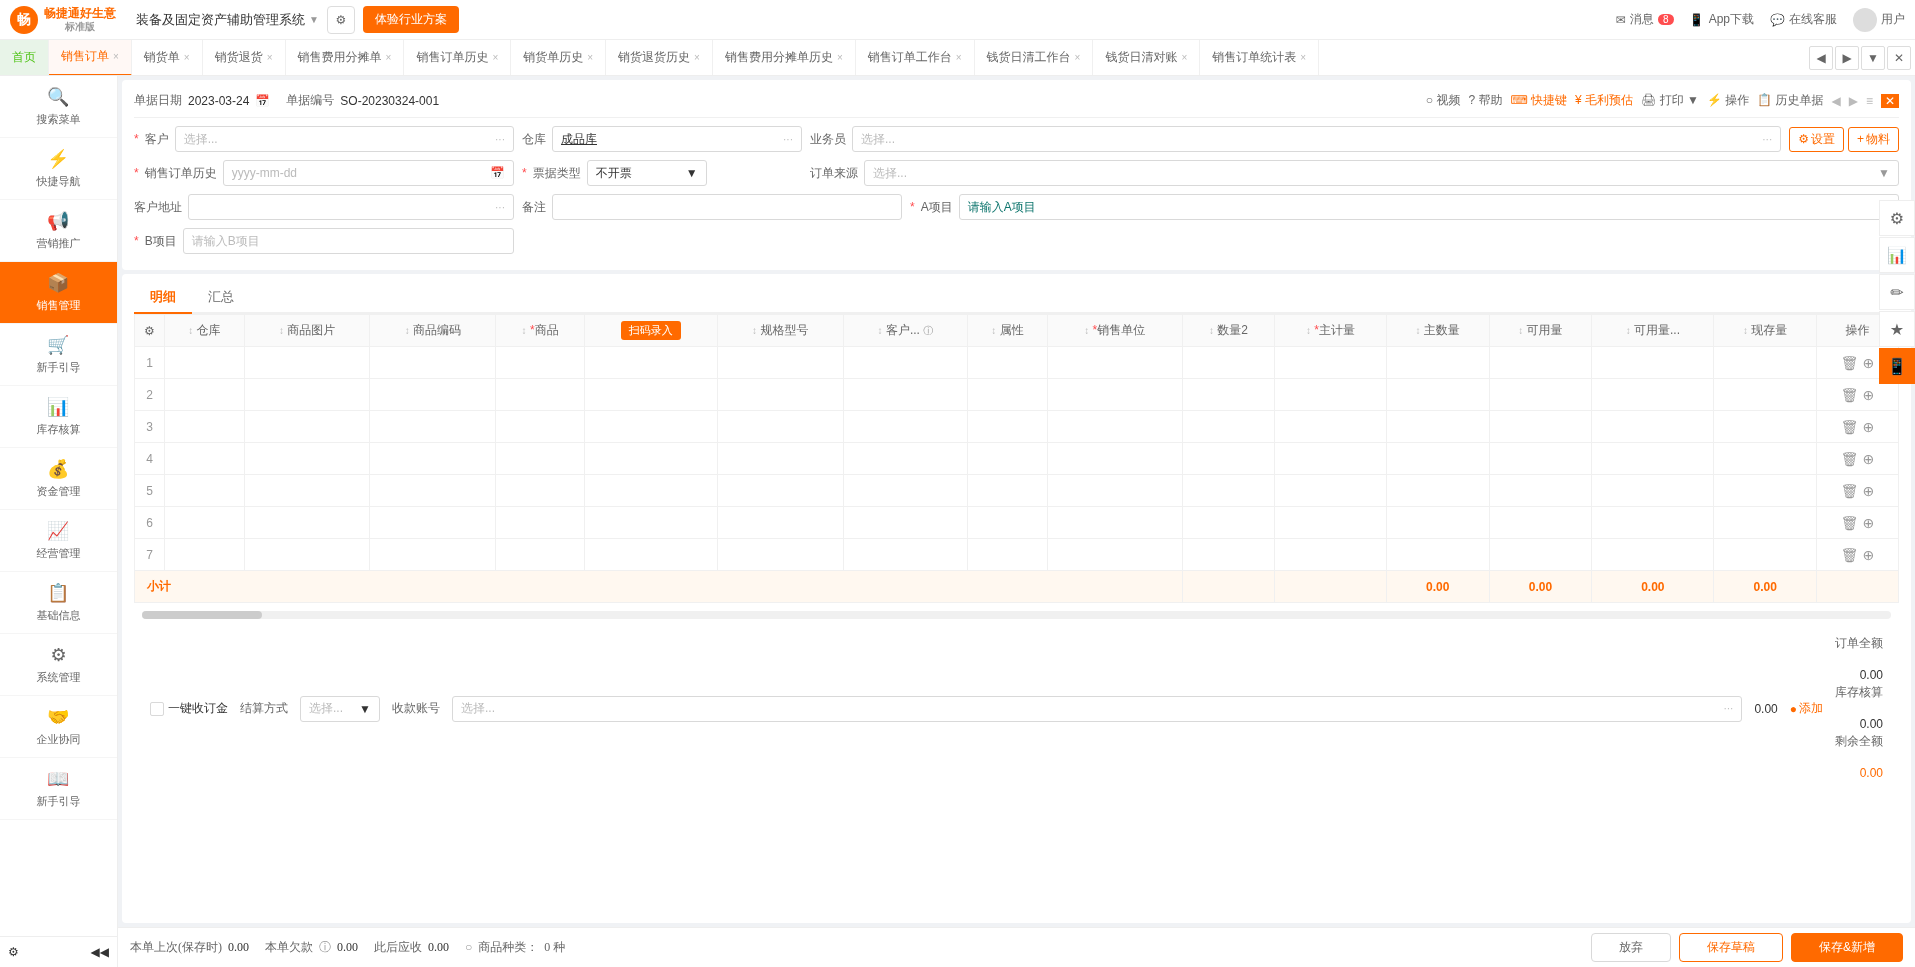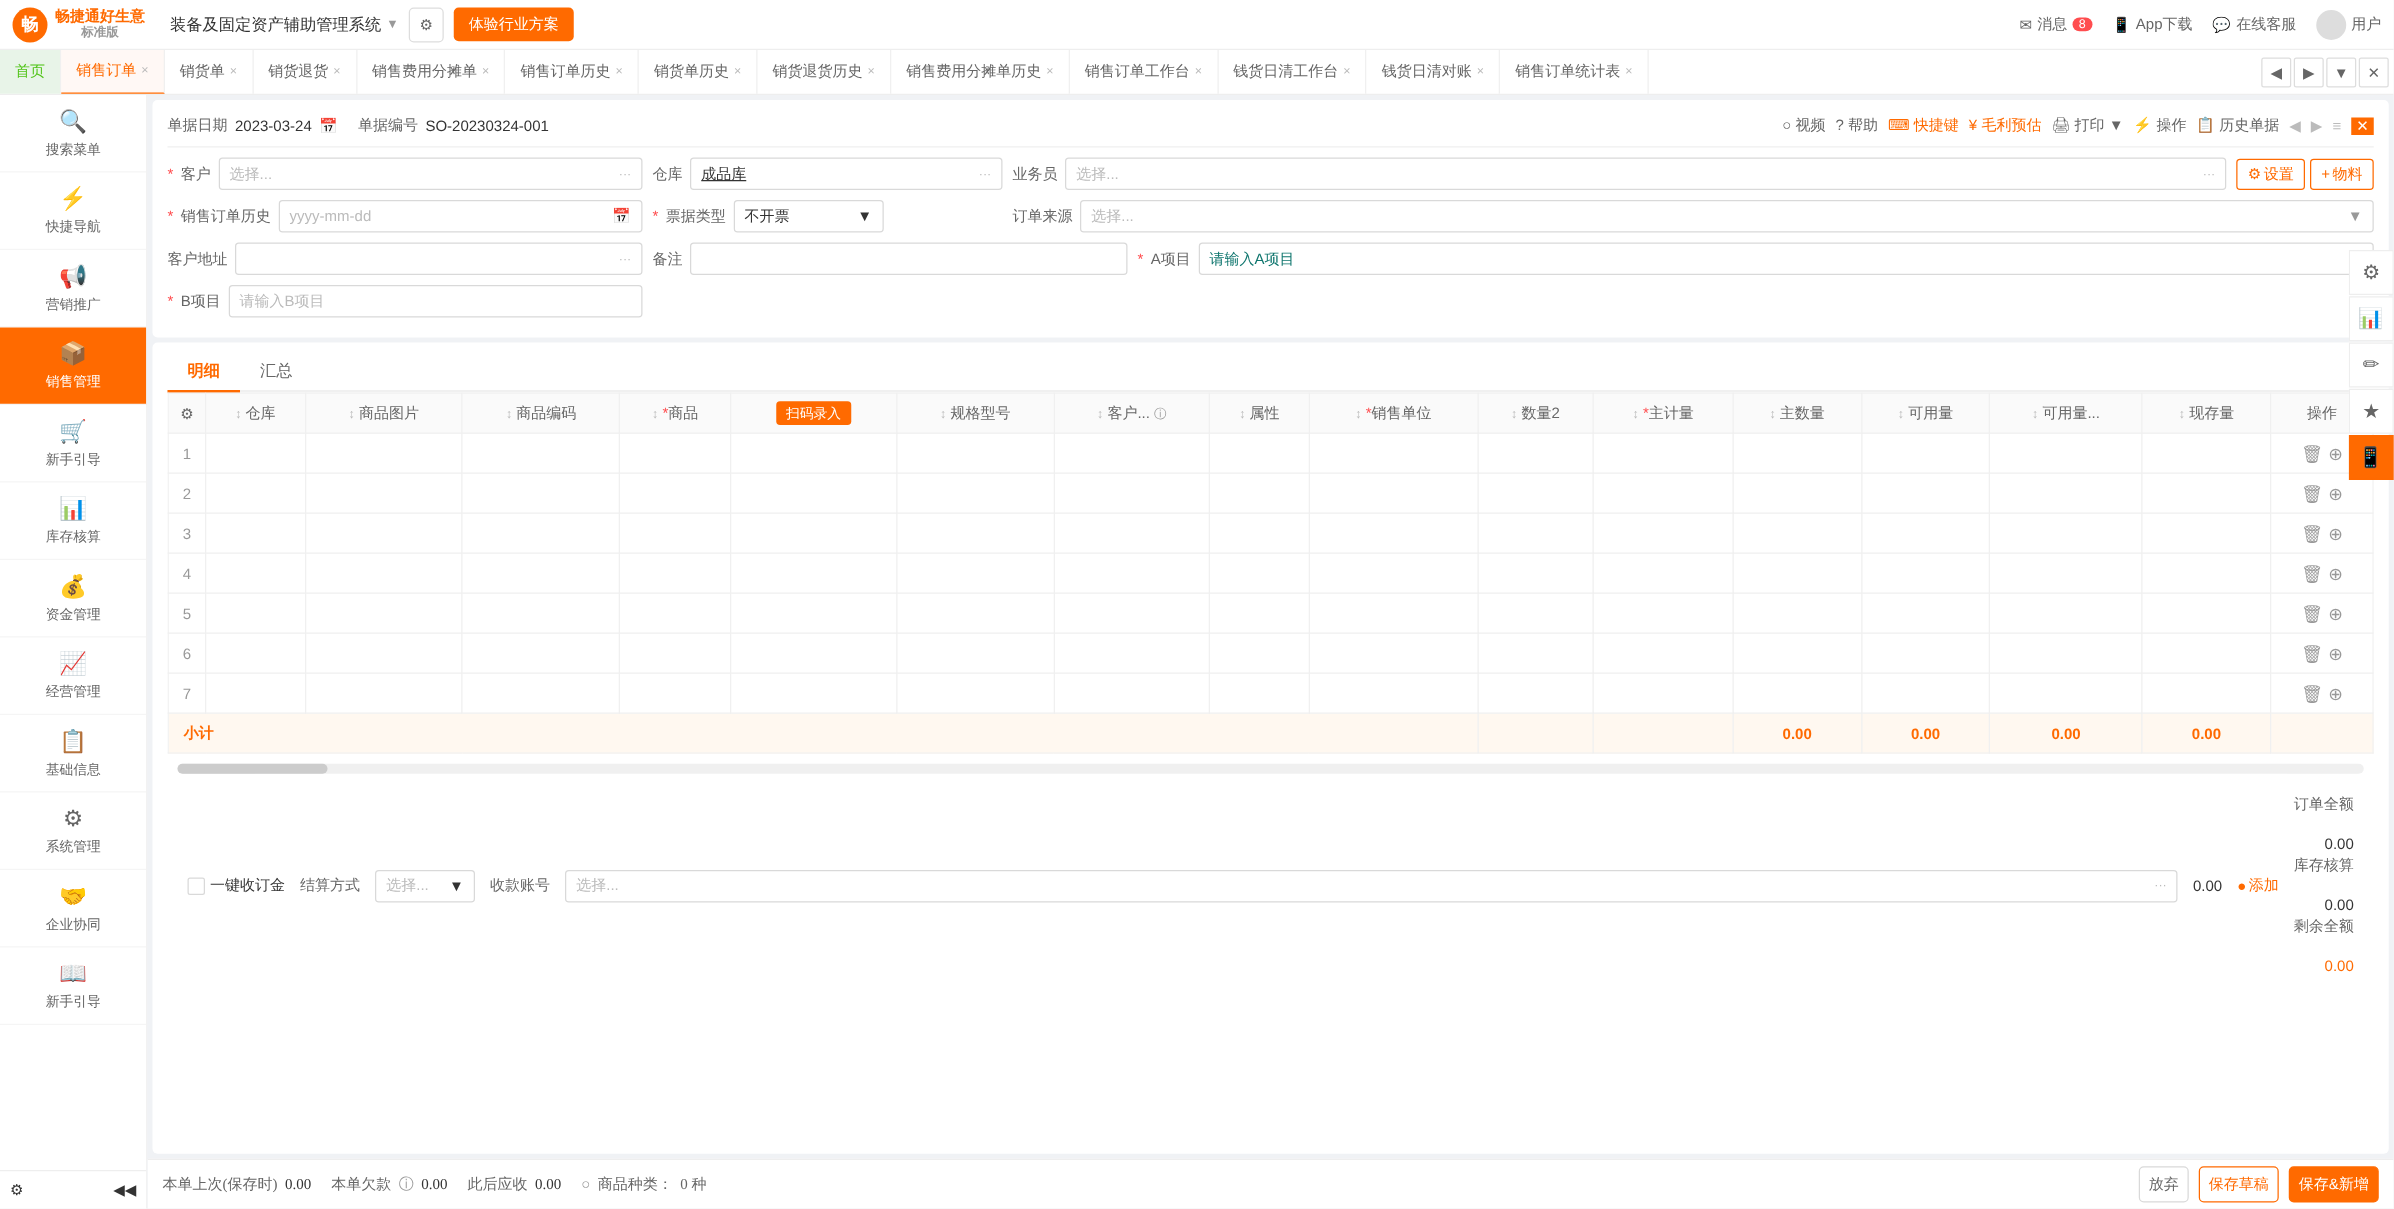--- a/index.html
+++ b/index.html
@@ -98,21 +98,21 @@
     .order-summary { margin-left: auto; text-align: right; }
     .order-summary-row { display: flex; justify-content: space-between; gap: 16px; font-size: 12px; color: #666; margin-bottom: 2px; flex-direction: column; }
     .order-summary-value { color: #333; }
     .order-summary-value.orange { color: #ff6a00; }
 
     
     .footer-bar { display: flex; align-items: center; background: #fff; border-top: 1px solid #eee; padding: 6px 12px; gap: 16px; height: 40px; }
     .footer-info { display: flex; align-items: center; gap: 6px; font-size: 12px; color: #666; font-family: Liberation Serif, serif; }
     .footer-value { color: #333; }
     .footer-actions { margin-left: auto; display: flex; align-items: center; gap: 8px; }
-    .footer-btn { padding: 5px 7px; border-radius: 4px; cursor: pointer; font-size: 12px; }
+    .footer-btn { padding: 5px 27px; border-radius: 4px; cursor: pointer; font-size: 12px; }
     .btn-default { background: #fff; border: 1px solid #d9d9d9; color: #666; }
     .btn-primary-outline { background: #fff; border: 1px solid #ff6a00; color: #ff6a00; }
     .btn-primary { background: #ff6a00; border: 1px solid #ff6a00; color: #fff; }
     
     .orange-text { color: #ff6a00; }
   </style>
 </head>
 <body>
 
 <div class="top-bar">

